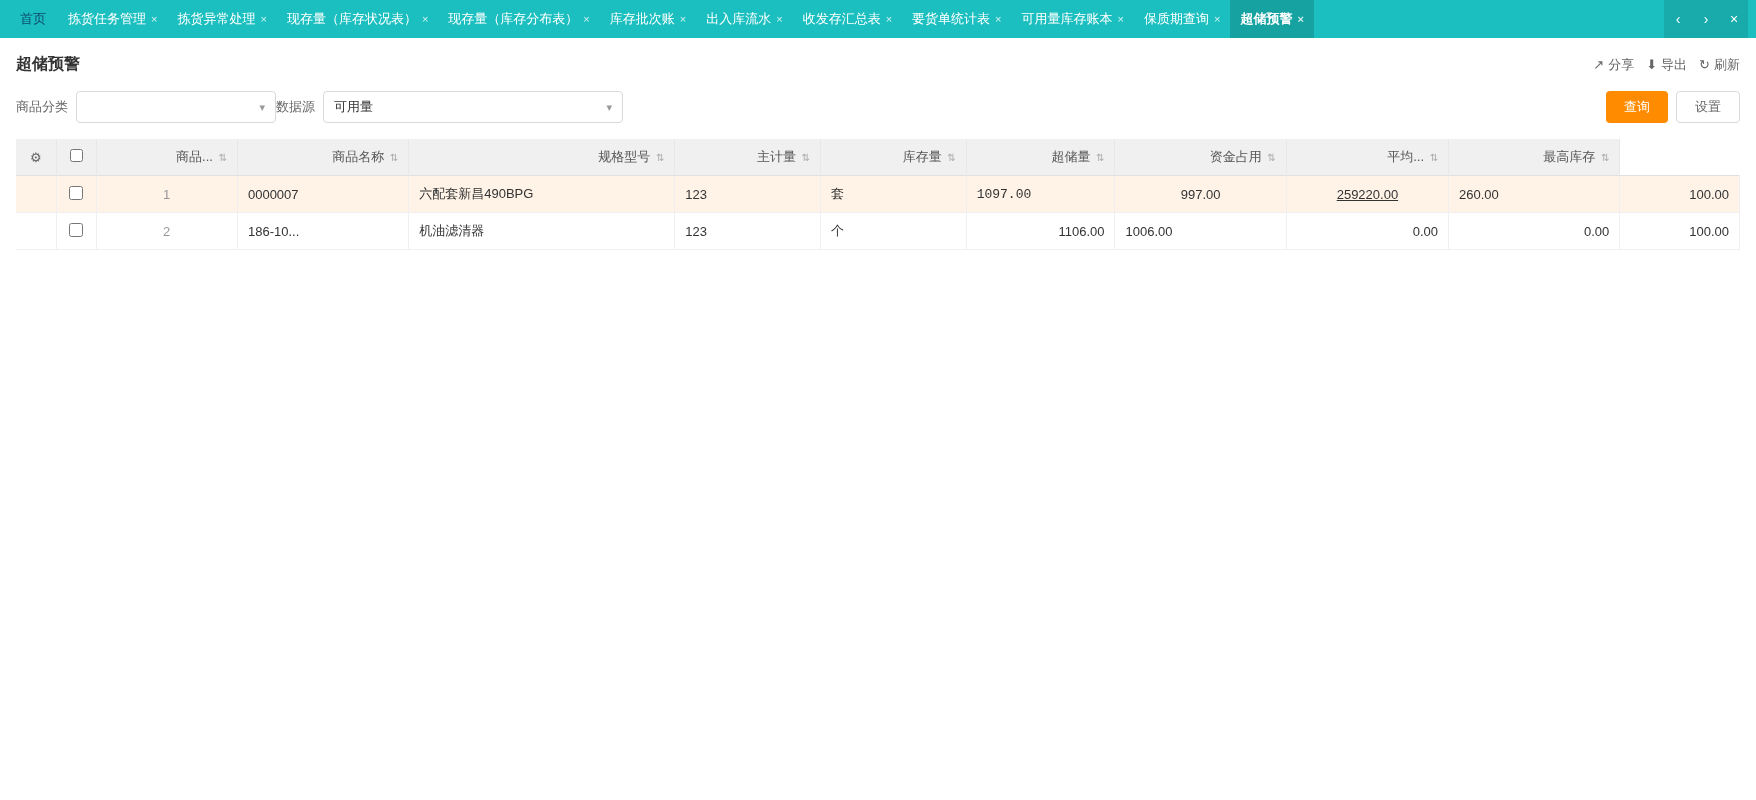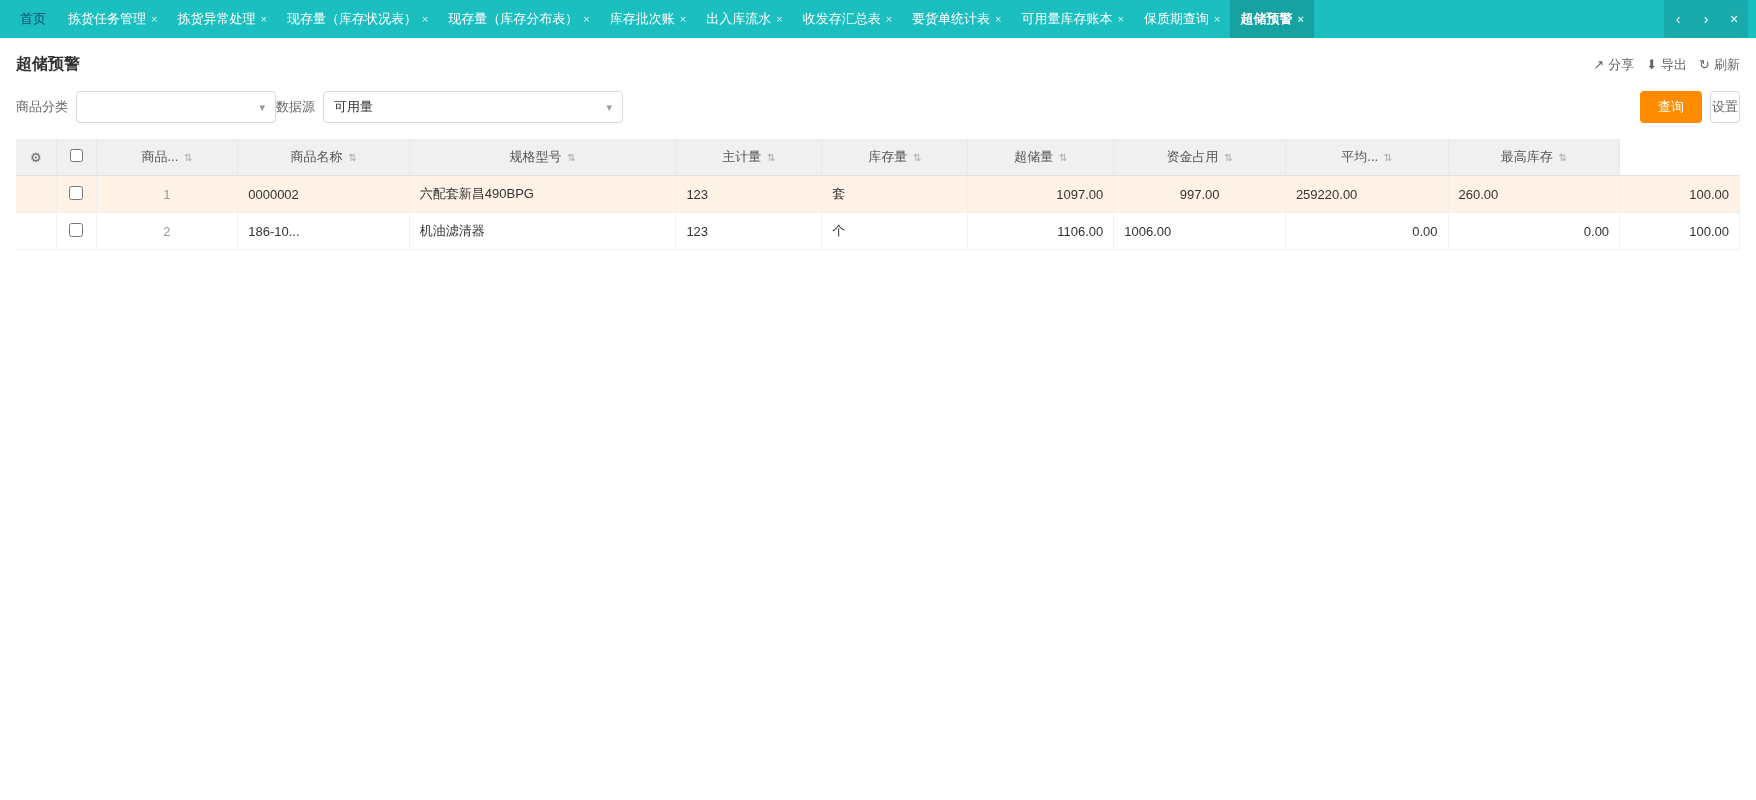--- a/index.html
+++ b/index.html
@@ -136,38 +136,38 @@
       border-radius: 4px;
       padding: 6px 18px;
       cursor: pointer;
       font-size: 13px;
     }
     .btn-settings {
       background: #fff;
       color: #666;
       border: 1px solid #d9d9d9;
       border-radius: 4px;
-      padding: 6px 1px;
+      padding: 6px 18px;
       cursor: pointer;
       font-size: 13px;
     }
 
     
     .data-table {
       width: 100%;
       border-collapse: collapse;
       font-size: 13px;
     }
     .data-table thead tr {
       background: #f0f0f0;
       border-bottom: 1px solid #e0e0e0;
     }
     .data-table thead th {
       padding: 9px 10px;
-      text-align: center;
+      text-align: right;
       color: #555;
       font-weight: normal;
       border-right: 1px solid #e8e8e8;
       white-space: nowrap;
       user-select: none;
     }
     .data-table thead th:first-child {
       width: 40px;
       text-align: center;
     }
@@ -346,27 +346,27 @@
         </th>
       </tr>
     </thead>
     <tbody id="table-body">
     <tr class="highlighted">
       <td class="gear-cell"></td>
       <td class="checkbox-cell">
         <input type="checkbox" class="row-checkbox" style="">
       </td>
       <td style="text-align:center; color:#999;">1</td>
-      <td>0000002</td>
+      <td>0000007</td>
       <td>六配套新昌490BPG</td>
       <td>123</td>
       <td>套</td>
-      <td style="text-align:right;">1097.00</td>
+      <td style="font-family:Liberation Mono, monospace;">1097.00</td>
       <td style="text-align:center;">997.00</td>
-      <td style="text-align:left;">259220.00</td>
+      <td style="text-align:center;text-decoration:underline;">259220.00</td>
       <td style="text-align:left;">260.00</td>
       <td style="text-align:right;">100.00</td>
     </tr>
         <tr>
       <td class="gear-cell"></td>
       <td class="checkbox-cell">
         <input type="checkbox" class="row-checkbox" style="">
       </td>
       <td style="text-align:center; color:#999;">2</td>
       <td>186-10...</td>

